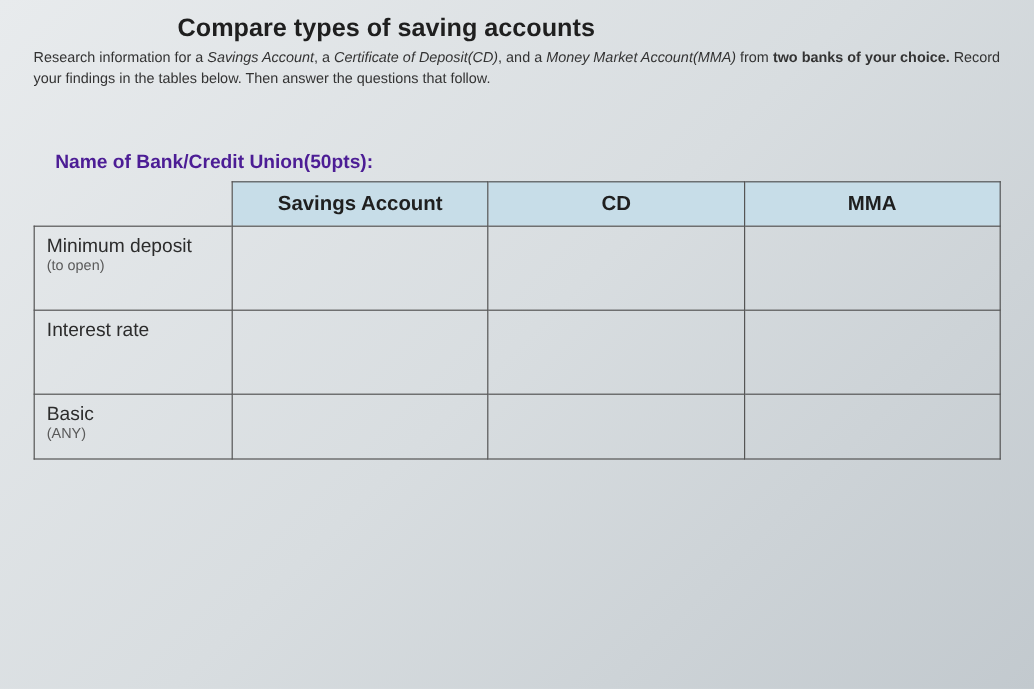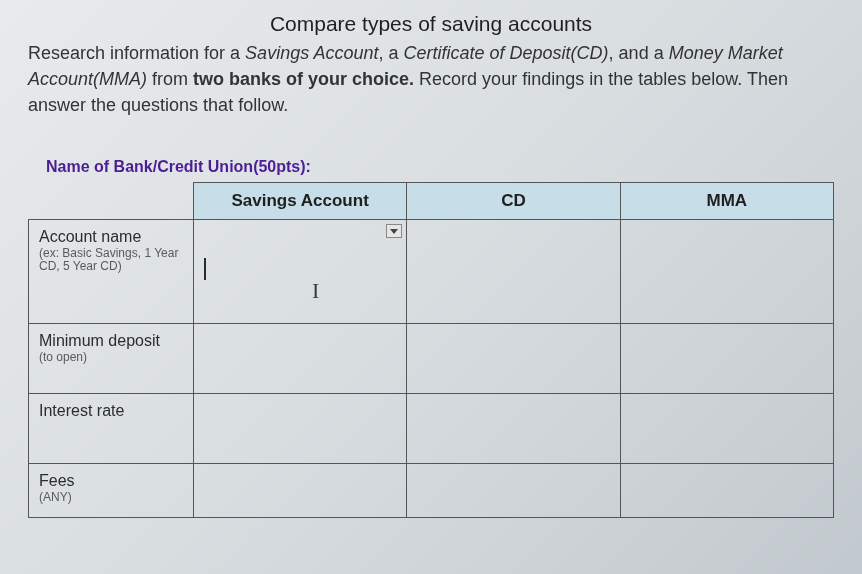--- a/index.html
+++ b/index.html
@@ -8,33 +8,32 @@
       height: 574px;
       font-family: Arial, Helvetica, sans-serif;
       background: linear-gradient(135deg, #e8ebed 0%, #d8dde0 50%, #c2c9ce 100%);
       color: #2a2a2a;
       overflow: hidden;
     }
     .page {
       padding: 12px 28px 0 28px;
     }
     .title {
-      text-align: center;
       font-size: 21px;
-      font-weight: normal;
+      font-weight: bold;
       color: #1f1f1f;
       margin-bottom: 4px;
       margin-left: 120px;
       margin-right: 120px;
     }
     .intro {
-      font-size: 18px;
+      font-size: 12px;
       line-height: 1.45;
       color: #333;
-      margin-bottom: 40px;
+      margin-bottom: 52px;
     }
     .intro .italic { font-style: italic; }
     .intro .bold { font-weight: bold; }
     .section-label {
       font-size: 16px;
       font-weight: bold;
       color: #4c1d95;
       margin-bottom: 6px;
       margin-left: 18px;
     }
@@ -134,53 +133,37 @@
     </colgroup>
     <tbody>
         <tr>
       <th class="corner"></th>
       <th class="colhead">Savings Account</th>
       <th class="colhead">CD</th>
       <th class="colhead">MMA</th>
     </tr>
     <tr>
       <td class="rowhead">
-        <span>Account name </span><span class="small">(ex: Basic Savings, 1 Year CD, 5 Year CD)</span>
-      </td>
-      <td class="cell tall">
-        <div class="dropdown-arrow">
-          <svg width="8" height="5" viewBox="0 0 8 5">
-                <polygon points="0,0 8,0 4,5" fill="#444"></polygon>
-              </svg>
-        </div>
-        <div class="text-cursor"></div>
-        <div class="ibeam">I</div>
-      </td>
-      <td class="cell tall"></td>
-      <td class="cell tall"></td>
-    </tr>
-    <tr>
-      <td class="rowhead">
         <span>Minimum deposit</span><span class="small">(to open)</span>
       </td>
       <td class="cell"></td>
       <td class="cell"></td>
       <td class="cell"></td>
     </tr>
     <tr>
       <td class="rowhead">
         <span>Interest rate</span>
       </td>
       <td class="cell"></td>
       <td class="cell"></td>
       <td class="cell"></td>
     </tr>
     <tr>
       <td class="rowhead">
-        <span>Fees </span><span class="small">(ANY)</span>
+        <span>Basic </span><span class="small">(ANY)</span>
       </td>
       <td class="cell short"></td>
       <td class="cell short"></td>
       <td class="cell short"></td>
     </tr>
   </tbody>
     </table>
 
 </div>
 

